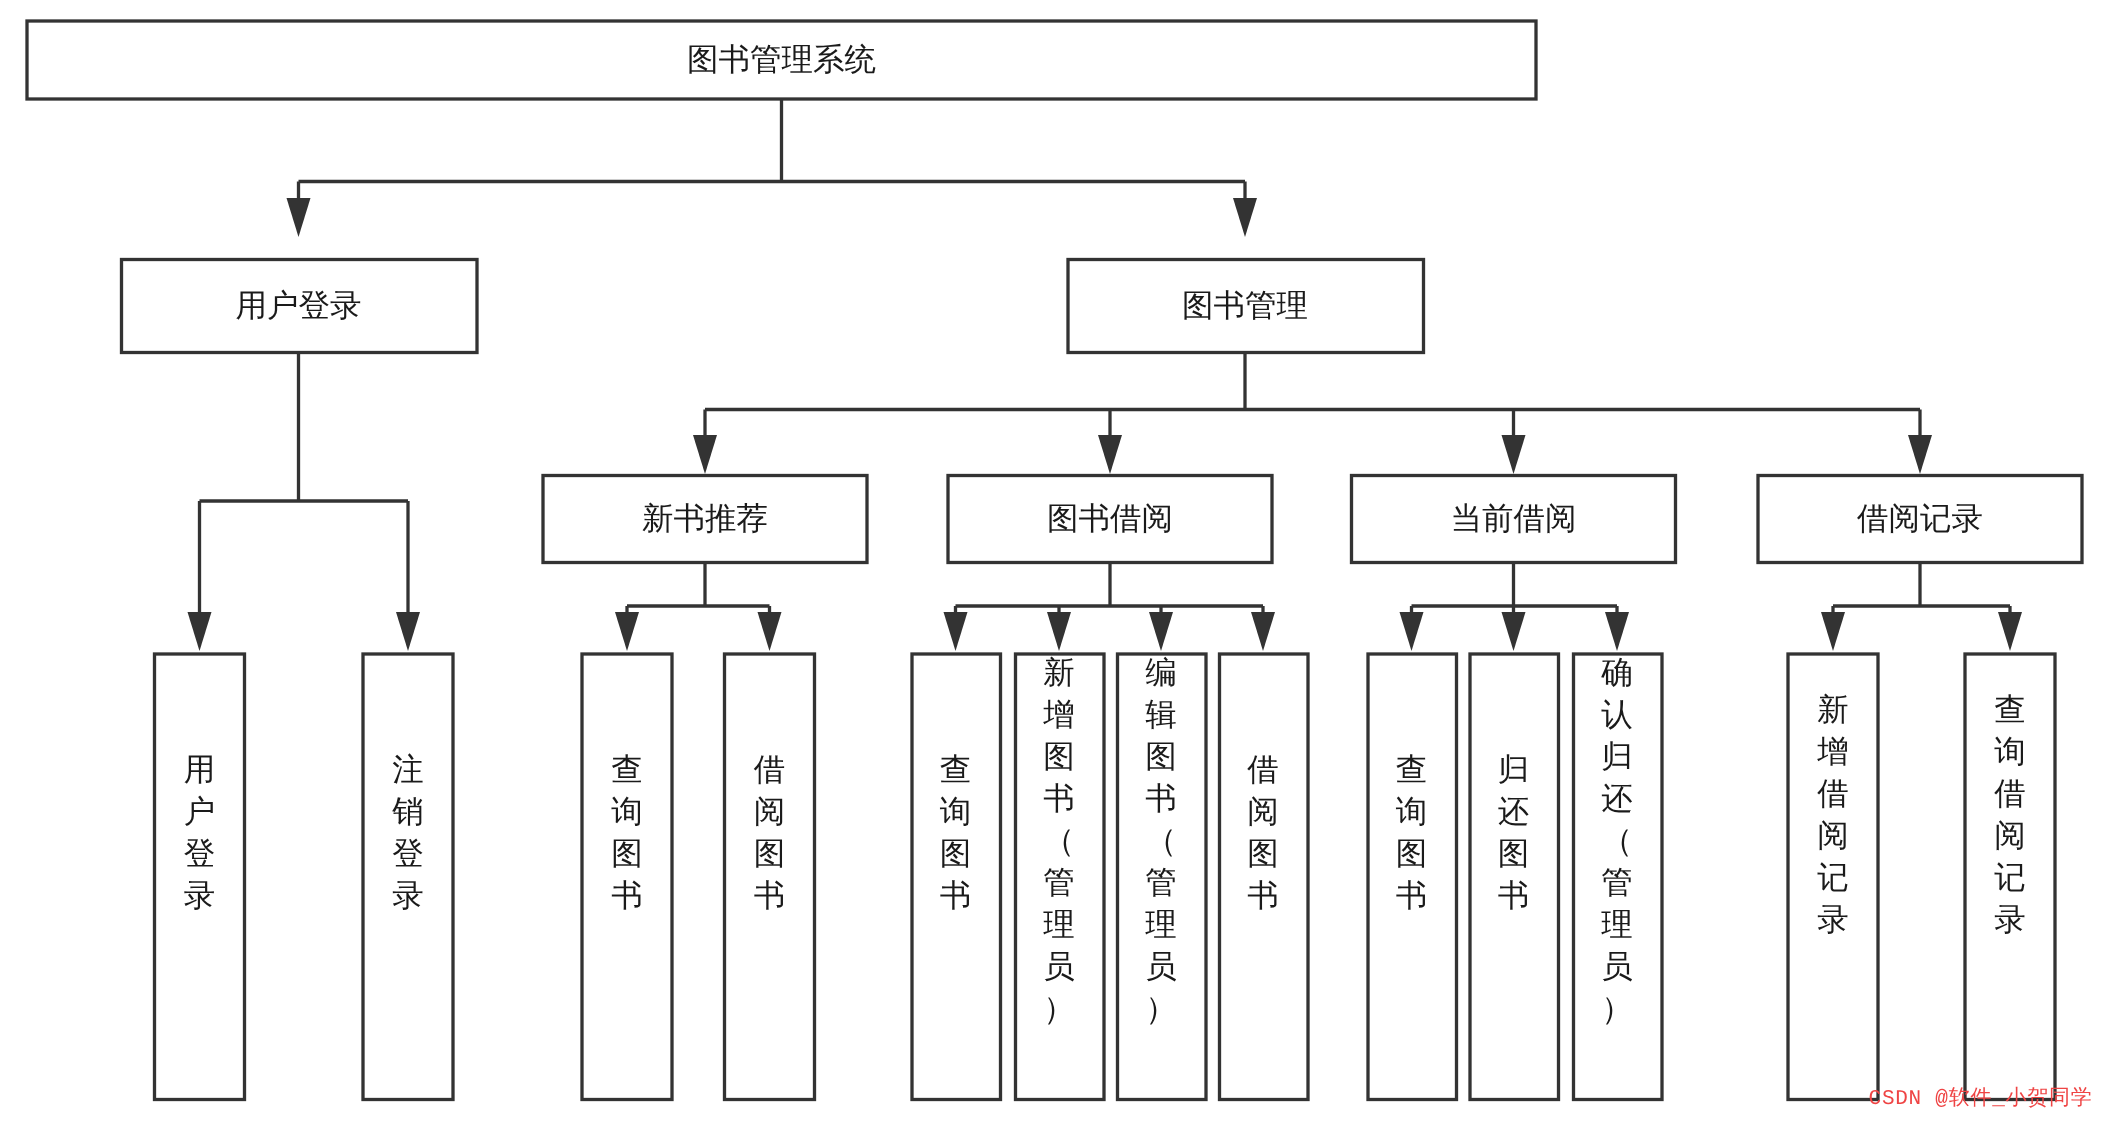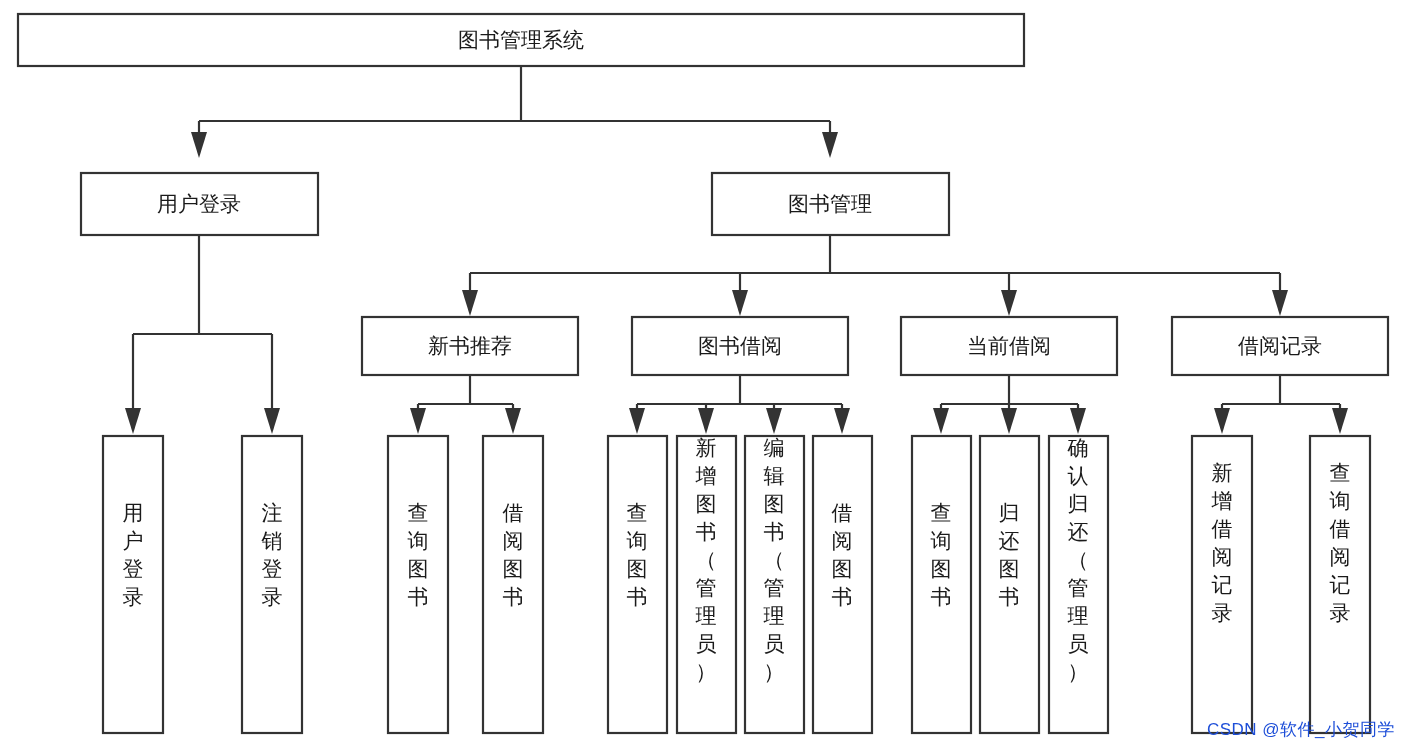--- a/index.html
+++ b/index.html
@@ -51,23 +51,23 @@
     fill: none;
   }
   .arrow-head {
     fill: #333333;
     stroke: none;
   }
   .watermark {
     position: absolute;
     right: 10px;
     bottom: 6px;
-    color: #1d4ed8;
-    font-size: 17px;
-    font-family: Liberation Sans, sans-serif;
+    color: #ef4444;
+    font-size: 14px;
+    font-family: Liberation Mono, monospace;
     letter-spacing: 0.5px;
     white-space: nowrap;
     pointer-events: none;
   }
 </style>
 </head>
 <body>
 
 <div id="diagram-root">
 

